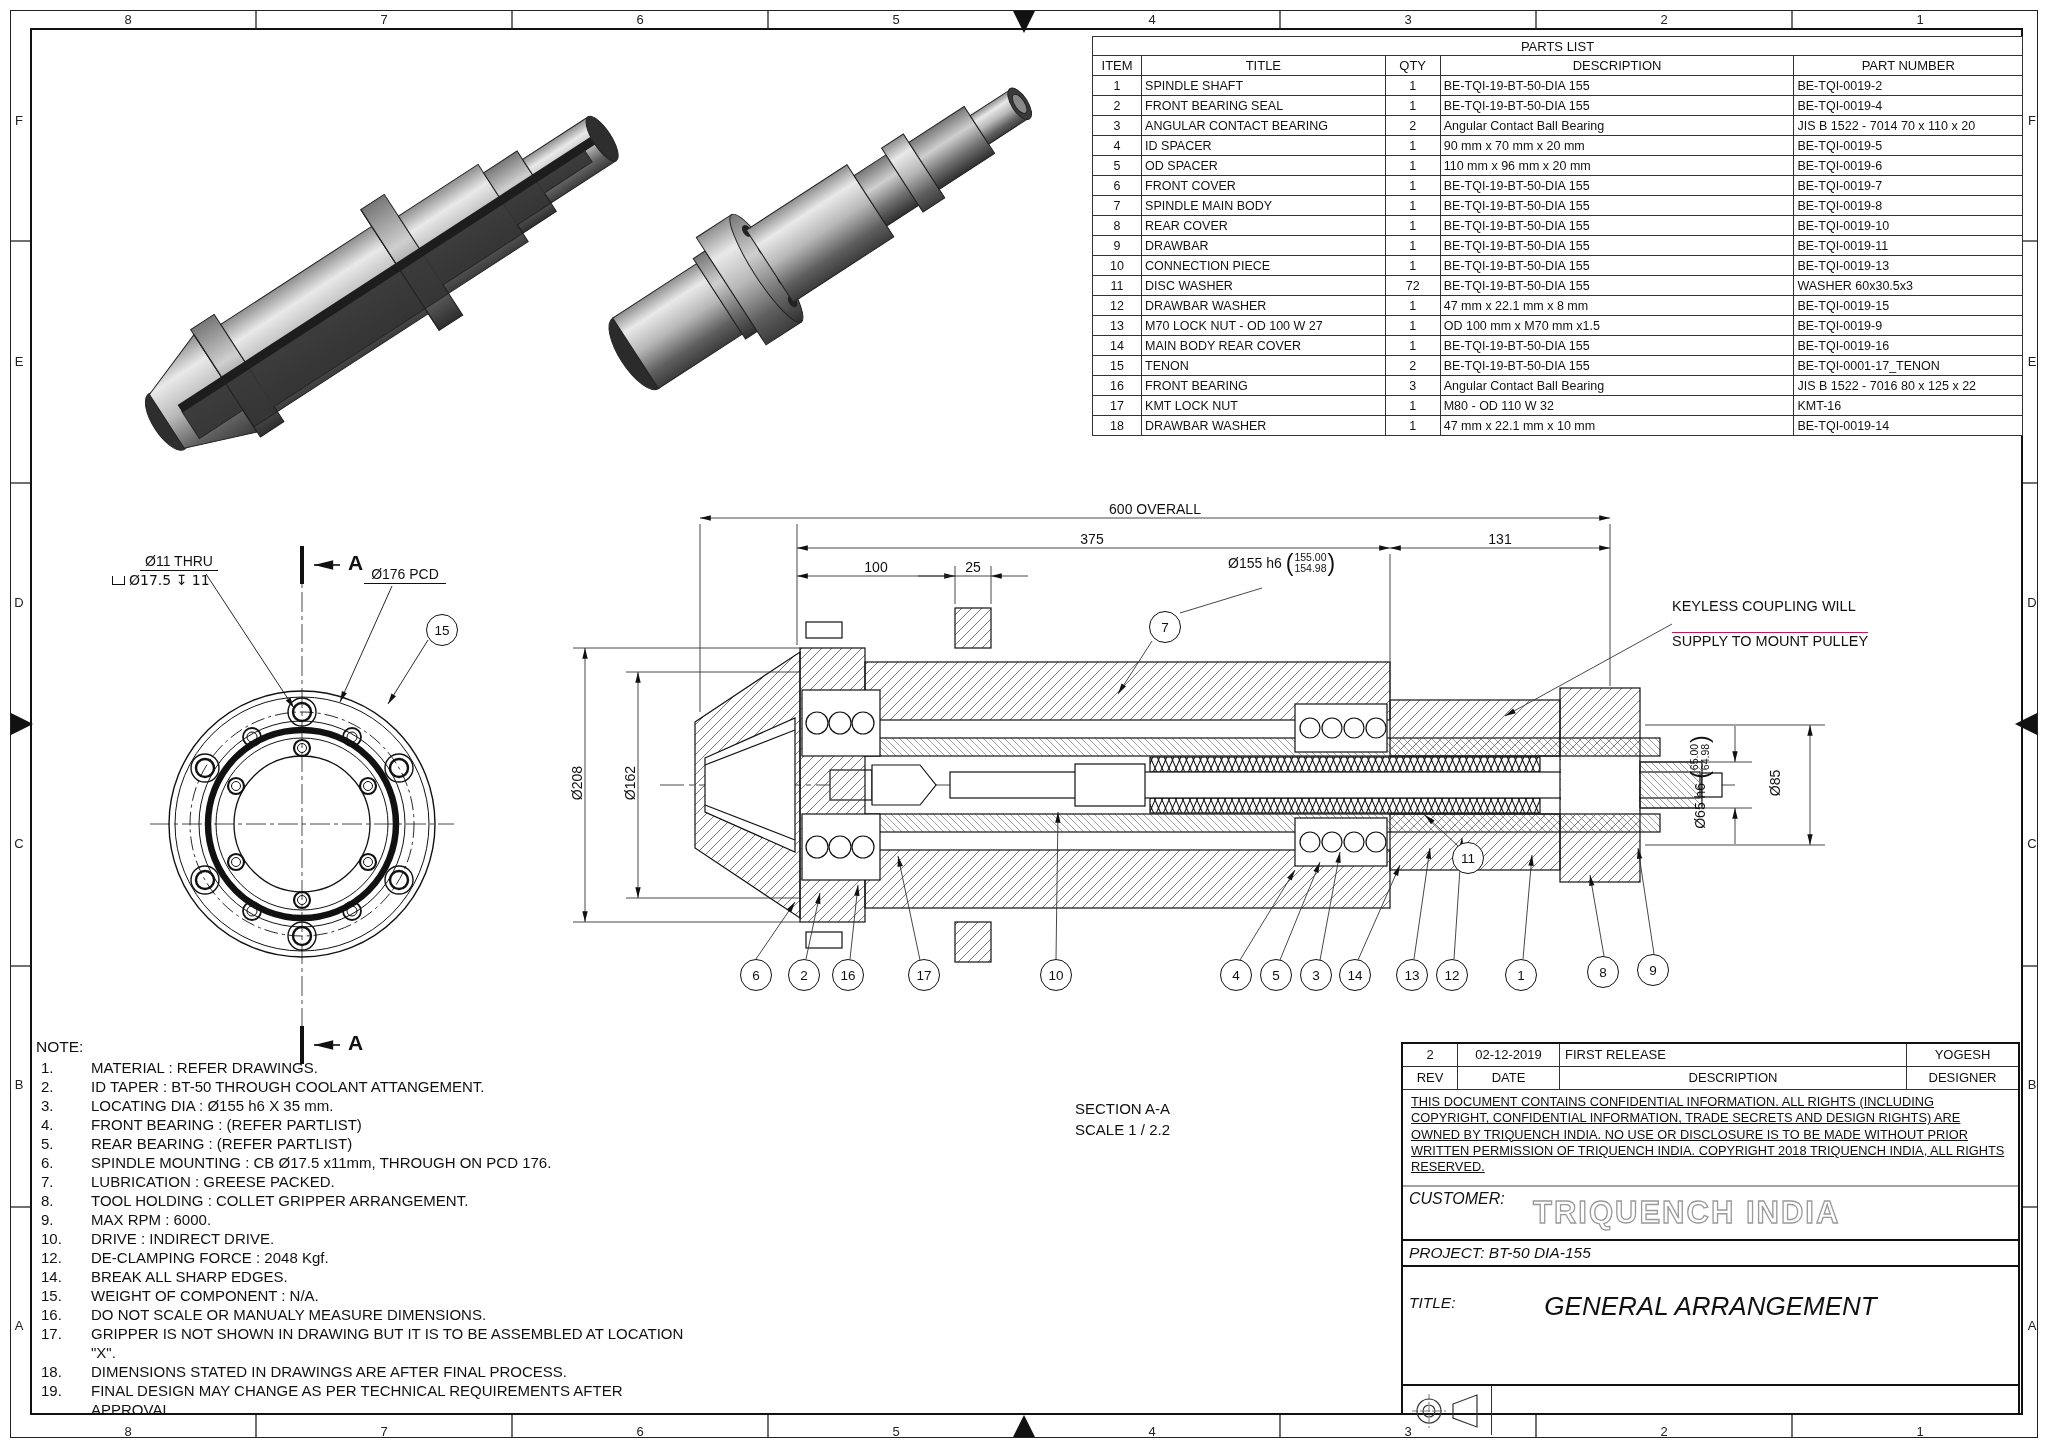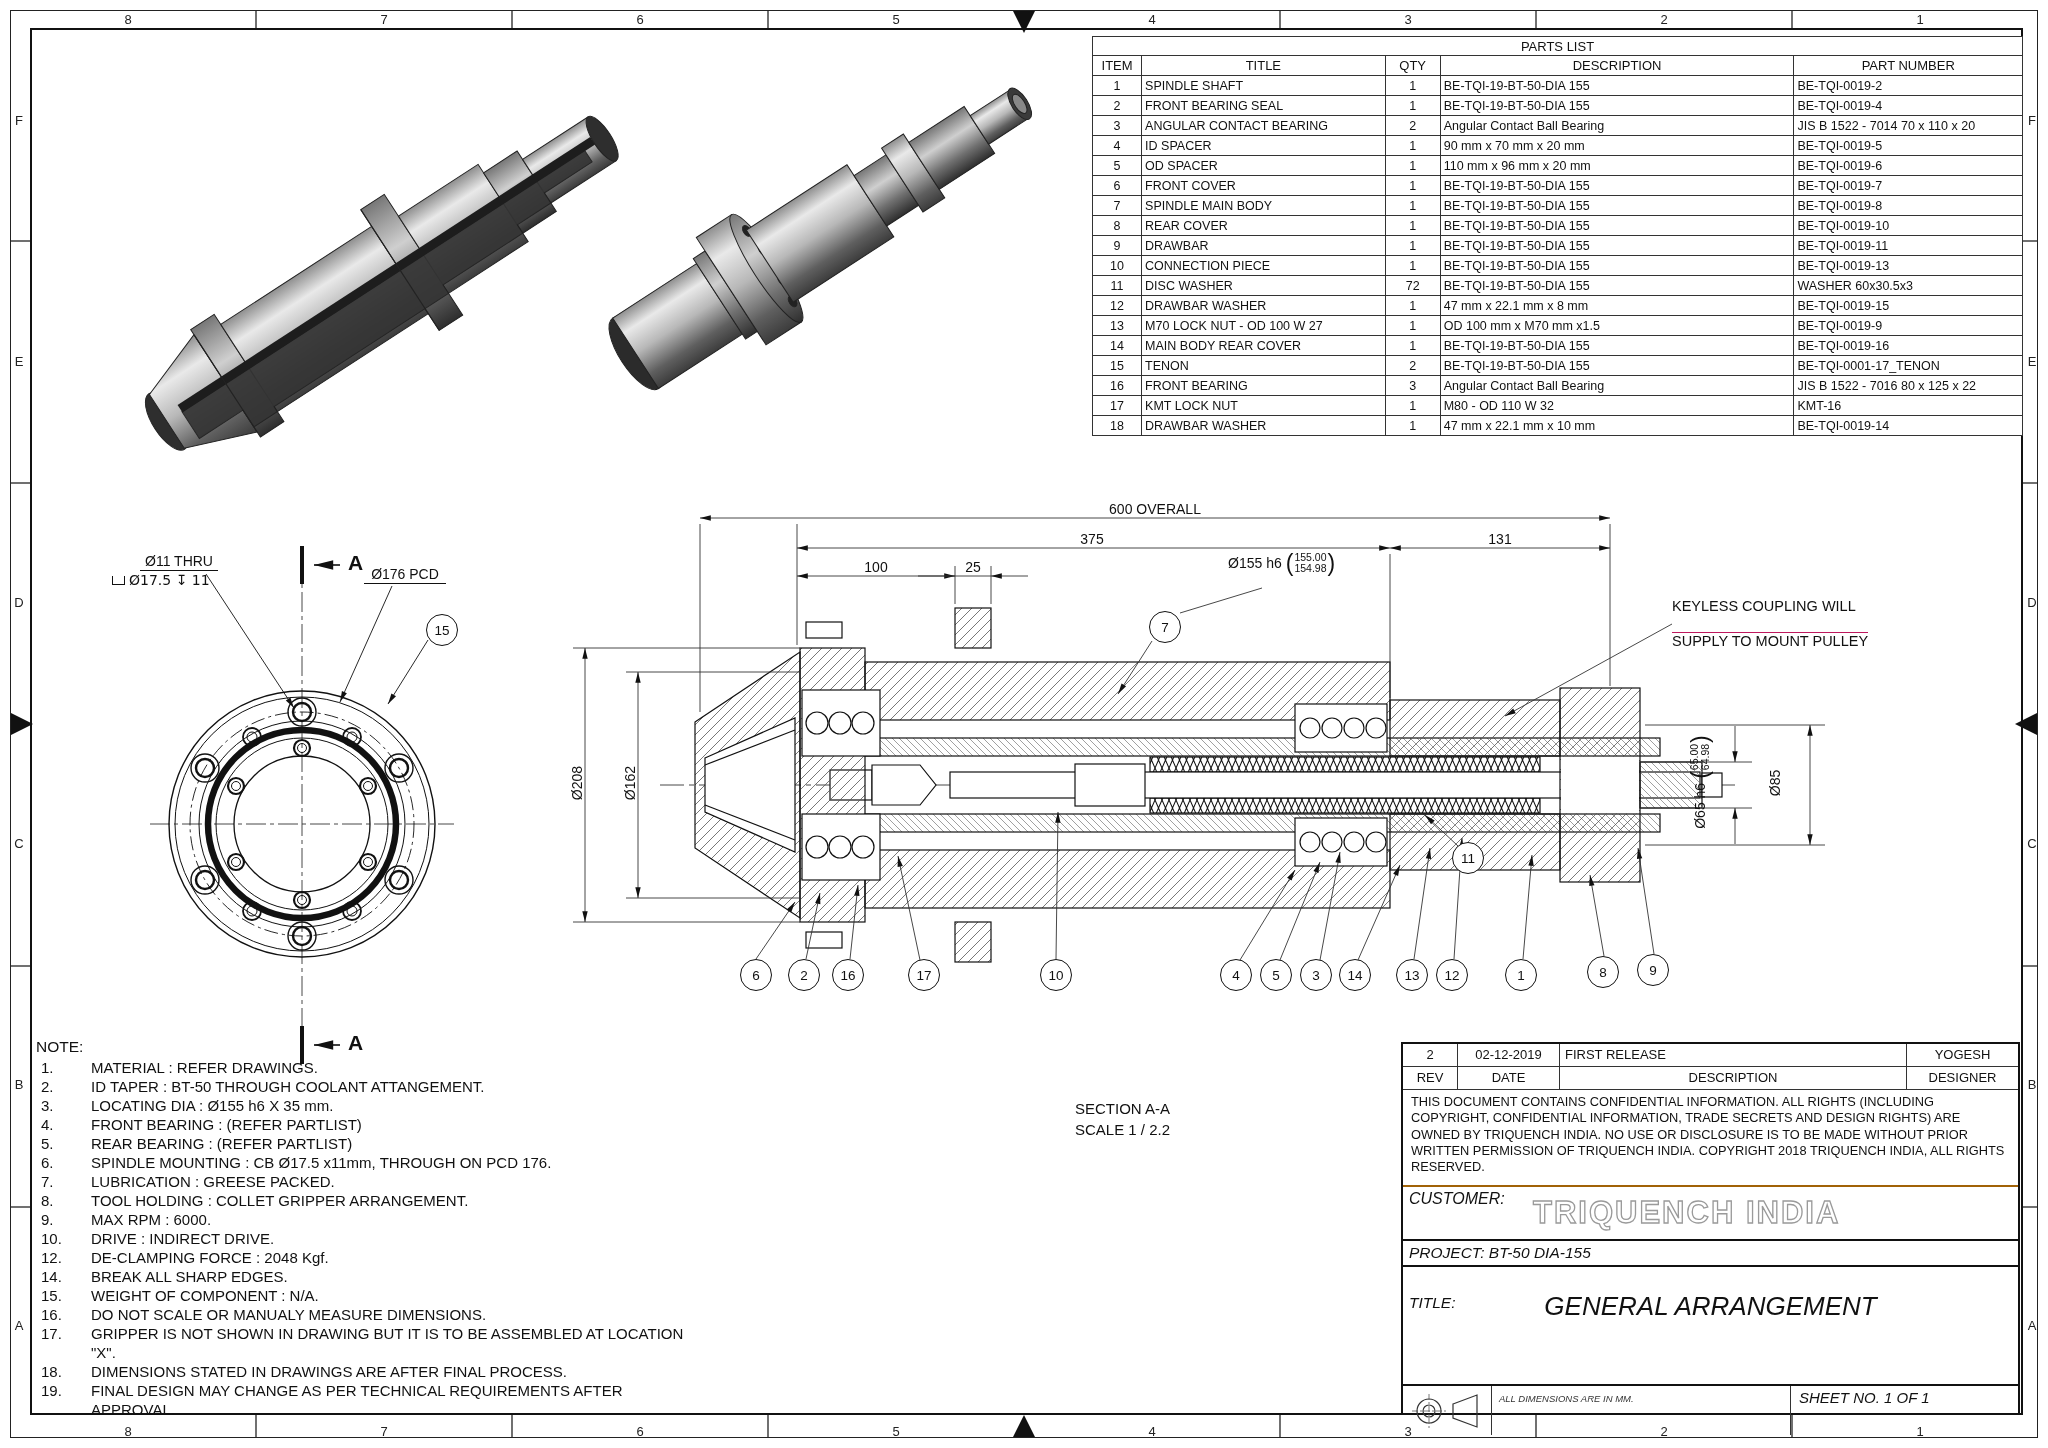--- a/index.html
+++ b/index.html
@@ -39,21 +39,21 @@
            background:#fff;display:flex;align-items:center;justify-content:center;font-size:13.5px;box-sizing:border-box;}
 
   .seclabel{position:absolute;left:1075px;top:1098px;font-size:15px;line-height:21px;}
 
   
   .tb{position:absolute;left:1401px;top:1042px;width:619px;height:373px;border:2px solid #111;box-sizing:border-box;background:#fff;}
   .tb .revgrid{display:grid;grid-template-columns:55px 102px 347px 111px;font-size:13px;}
   .tb .revgrid div{border-right:1px solid #333;border-bottom:1px solid #333;height:22px;line-height:22px;text-align:center;overflow:hidden;}
   .tb .revgrid div.l{text-align:left;padding-left:5px;}
   .tb .revgrid div:nth-child(4n){border-right:none;}
-  .conf{height:97px;border-bottom:2px solid #a16207;font-size:12.8px;line-height:16.3px;padding:4px 8px;box-sizing:border-box;}
+  .conf{height:97px;border-bottom:2px solid #a3a3a3;font-size:12.8px;line-height:16.3px;padding:4px 8px;box-sizing:border-box;text-decoration:underline;}
   .cust{height:54px;border-bottom:2px solid #111;position:relative;box-sizing:border-box;}
   .cust .lbl{position:absolute;left:6px;top:3px;font-style:italic;font-size:16px;}
   .cust .big{position:absolute;left:130px;top:8px;font-size:31px;font-weight:bold;letter-spacing:2px;
              color:#fff;-webkit-text-stroke:1.3px #9a9a9a;}
   .proj{height:26px;border-bottom:2px solid #111;font-style:italic;font-size:15.5px;padding:3px 0 0 6px;box-sizing:border-box;}
   .ttl{height:95px;border-bottom:2px solid #111;position:relative;box-sizing:border-box;}
   .ttl .lbl{position:absolute;left:6px;top:3px;font-style:italic;font-size:15.5px;}
   .ttl .big{text-align:center;font-style:italic;font-size:26px;margin-top:24px;}
   .tbbot{display:flex;height:49px;}
   .symcell{width:88px;flex:none;border-right:1px solid #333;display:flex;align-items:center;justify-content:center;}
@@ -691,21 +691,17 @@
       <div class="symcell">
         <svg width="76" height="42" viewBox="0 0 76 42">
           <circle cx="20" cy="21" r="6" fill="none" stroke="#333" stroke-width="1.2"></circle>
           <circle cx="20" cy="21" r="12" fill="none" stroke="#333" stroke-width="1.2"></circle>
           <line x1="3" y1="21" x2="37" y2="21" stroke="#555" stroke-width="0.8" stroke-dasharray="6 2 2 2"></line>
           <line x1="20" y1="4" x2="20" y2="38" stroke="#555" stroke-width="0.8" stroke-dasharray="6 2 2 2"></line>
           <polygon points="44,14 68,5 68,37 44,28" fill="none" stroke="#333" stroke-width="1.2"></polygon>
         </svg>
       </div>
       <div class="tbbr">
-        <div class="r2">
-          <div class="dm">ALL DIMENSIONS ARE IN MM.</div>
-          <div class="sh">SHEET NO. 1 OF 1</div>
-        </div>
       </div>
     </div>
   </div>
 
 </div>
 
 </body></html>

